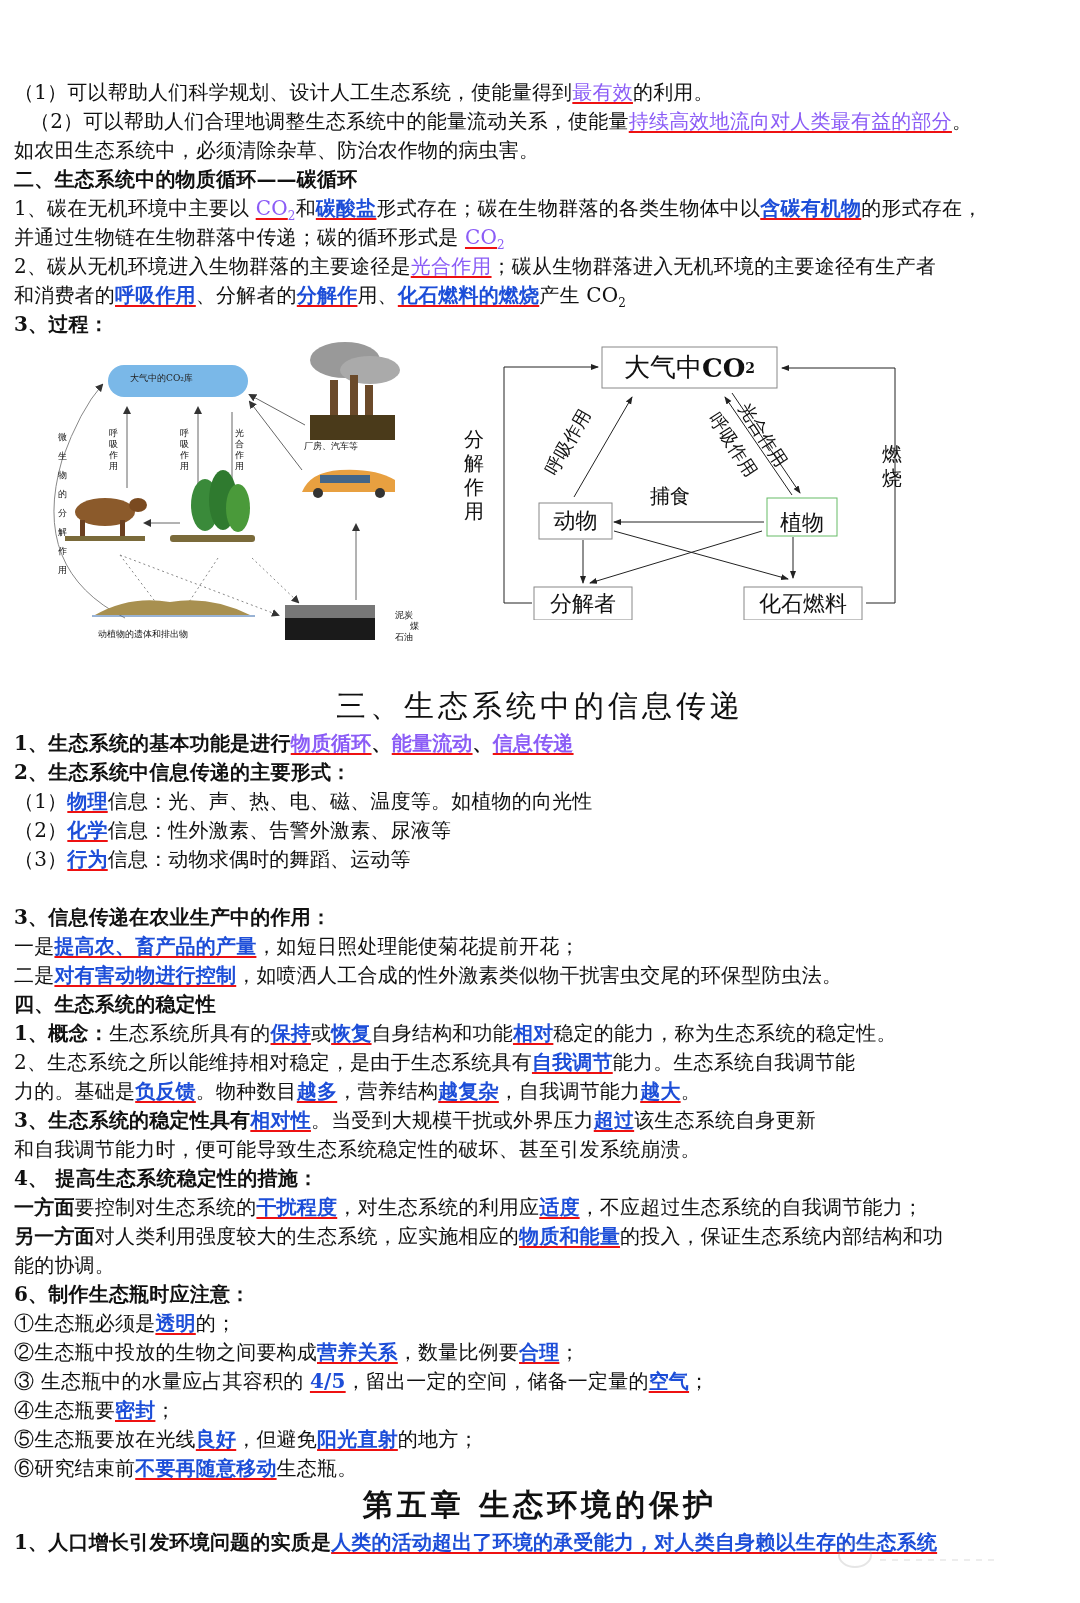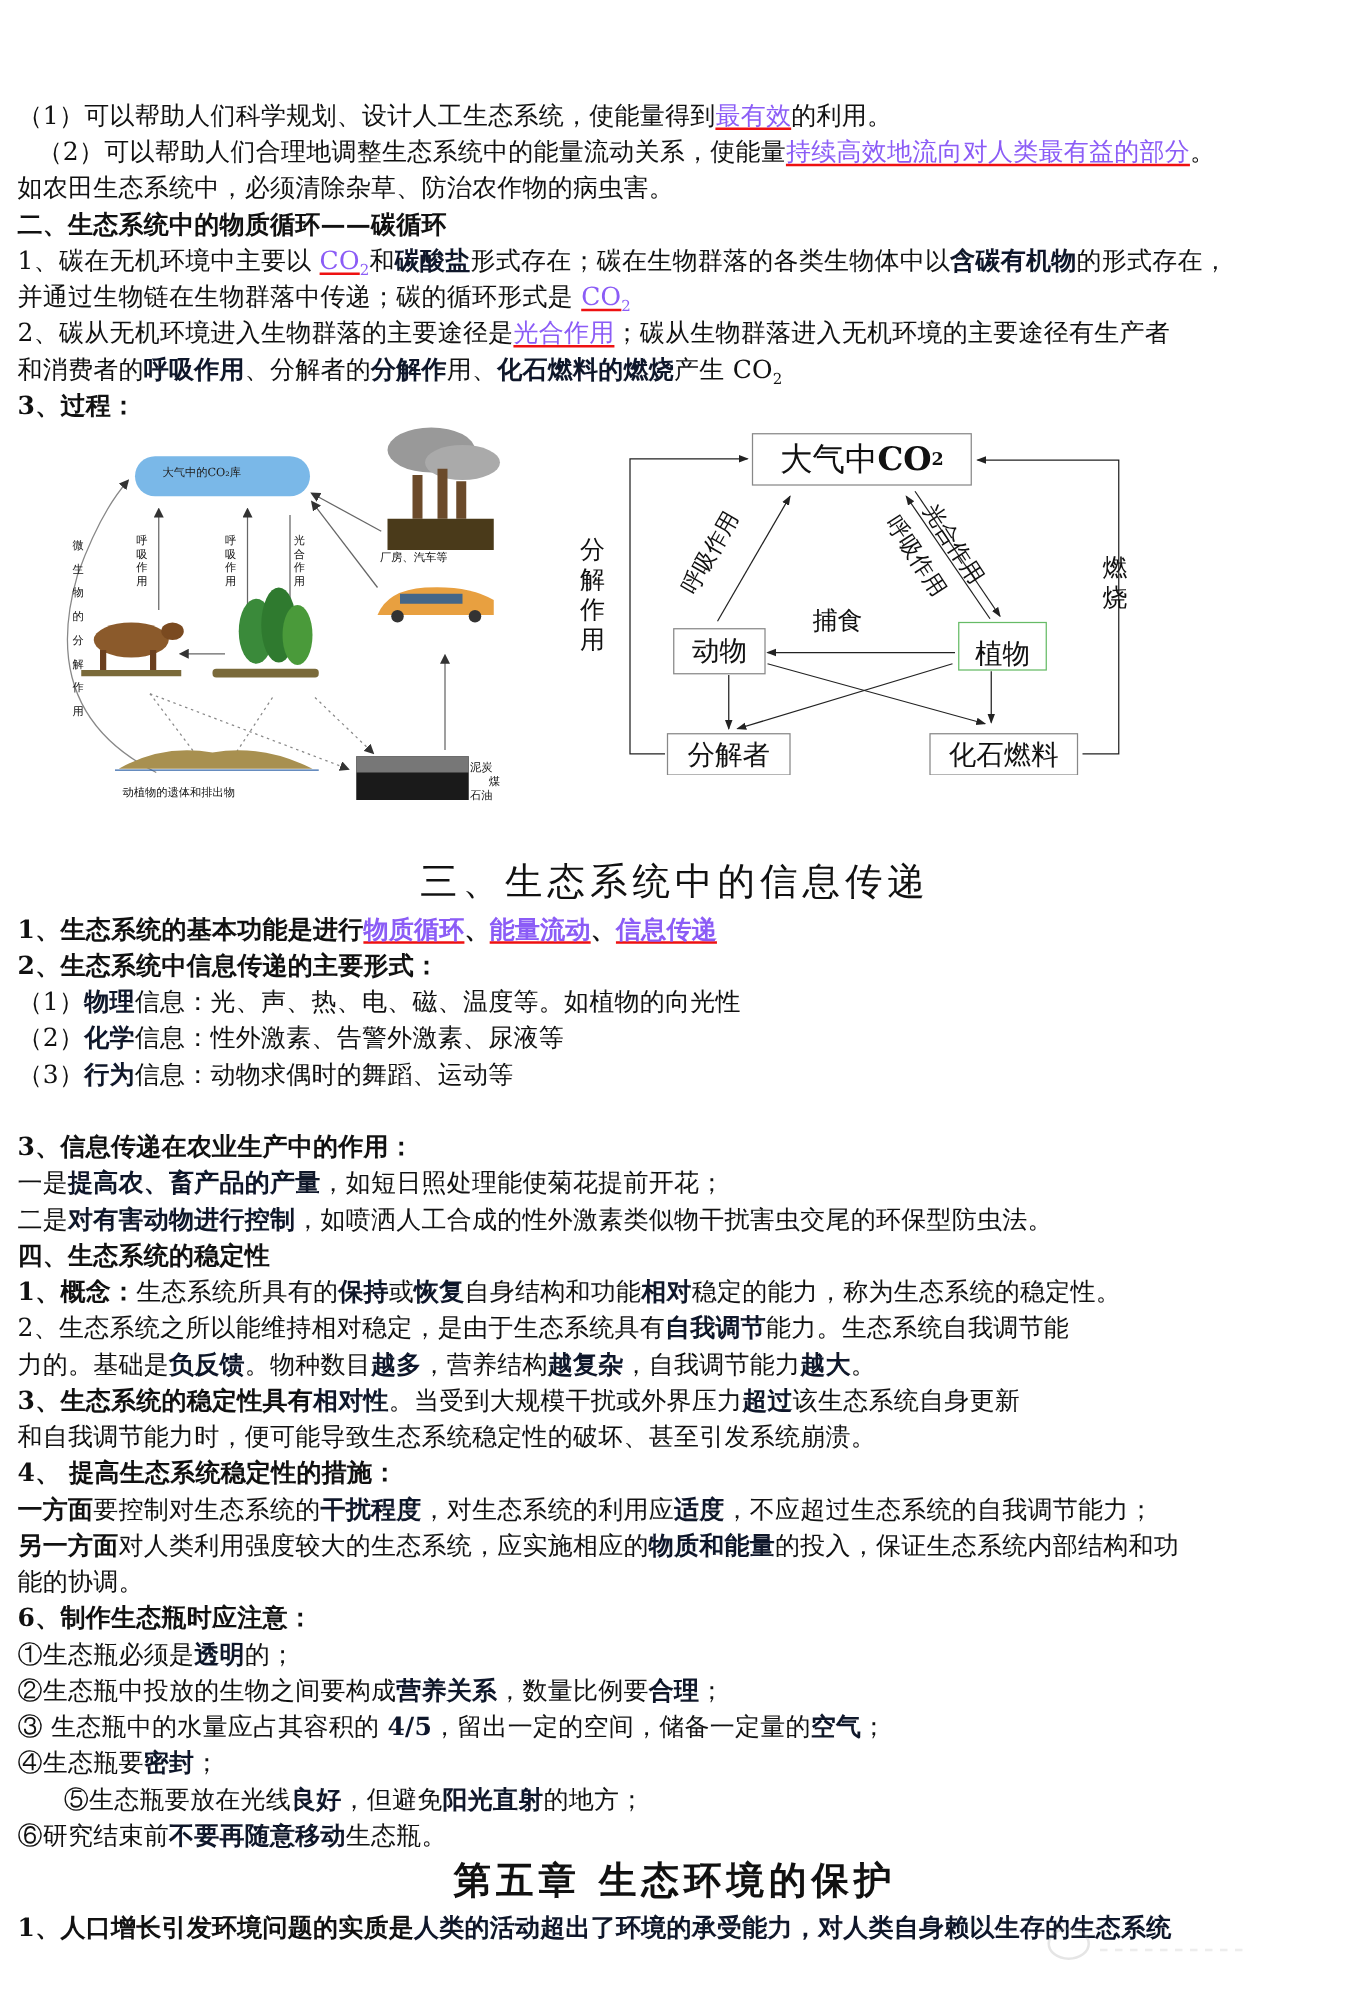--- a/index.html
+++ b/index.html
@@ -2,21 +2,21 @@
 <html><head>
 <meta charset="utf-8">
 <style>
   html, body { margin: 0; padding: 0; background: #ffffff; }
   body { width: 1080px; height: 1603px; position: relative; overflow: hidden;
          font-family: "DejaVu Serif", "Liberation Serif", serif; color: #111; }
   .page { position: absolute; left: 0; top: 0; width: 1080px; height: 1603px; }
   .line { position: absolute; left: 14px; white-space: nowrap; font-size: 20px; line-height: 28px; letter-spacing: 0.2px; }
   .b { font-weight: bold; }
   .r { color: #8b5cf6; text-decoration: underline; text-decoration-color: #ee1111; text-underline-offset: 3px; }
-  .rb { color: #0f172a; font-weight: bold; text-decoration-color: #ee1111; text-underline-offset: 3px; }
+  .rb { color: #1d4ed8; font-weight: bold; text-decoration: underline; text-decoration-color: #ee1111; text-underline-offset: 3px; }
   .center-title { position: absolute; left: 0; width: 1080px; text-align: center; font-size: 30px; letter-spacing: 4px; line-height: 40px; }
   sub { font-size: 12px; }
   .diagram-left { position: absolute; left: 40px; top: 340px; width: 400px; height: 300px; }
   .diagram-right { position: absolute; left: 452px; top: 335px; width: 470px; height: 285px; }
   .watermark { position: absolute; left: 830px; top: 1540px; width: 180px; height: 30px; opacity: 0.25; }
 </style>
 </head>
 <body>
 
 <div class="page">
@@ -88,21 +88,21 @@
 
       <path d="M55,275 Q90,255 130,262 Q170,255 210,275 Z" fill="#a89050"></path>
       <line x1="52" y1="276" x2="215" y2="276" stroke="#3366aa"></line>
 
       <rect x="245" y="265" width="90" height="35" fill="#1a1a1a"></rect>
       <rect x="245" y="265" width="90" height="13" fill="#777"></rect>
     </svg>
     <div style="position:absolute;left:90px;top:32px;font-size:9px;color:#222;">大气中的CO₂库</div>
     <div style="position:absolute;left:264px;top:100px;font-size:9px;">厂房、汽车等</div>
     <div style="position:absolute;left:58px;top:288px;font-size:9px;">动植物的遗体和排出物</div>
-    <div style="position:absolute;left:336px;top:270px;font-size:9px;line-height:11px;width:24px;">
+    <div style="position:absolute;left:336px;top:270px;font-size:9px;line-height:11px;width:24px;padding-left:19px;">
       <div>泥炭</div>
         <div style="text-align:right">煤</div>
         <div>石油</div>
     </div>
     <div style="position:absolute;left:18px;top:88px;font-size:9px;line-height:19px;width:12px;">
       <div>微</div>
         <div>生</div>
         <div>物</div>
         <div>的</div>
         <div>分</div>
@@ -196,21 +196,21 @@
   <div class="line" style="top:1135px;">和自我调节能力时，便可能导致生态系统稳定性的破坏、甚至引发系统崩溃。</div>
   <div class="line b" style="top:1164px;">4、 提高生态系统稳定性的措施：</div>
   <div class="line" style="top:1193px;"><b>一方面</b><span>要控制对生态系统的</span><span class="rb">干扰程度</span><span>，对生态系统的利用应</span><span class="rb">适度</span><span>，不应超过生态系统的自我调节能力；</span></div>
   <div class="line" style="top:1222px;"><b>另一方面</b><span>对人类利用强度较大的生态系统，应实施相应的</span><span class="rb">物质和能量</span><span>的投入，保证生态系统内部结构和功</span></div>
   <div class="line" style="top:1251px;">能的协调。</div>
   <div class="line b" style="top:1280px;">6、制作生态瓶时应注意：</div>
   <div class="line" style="top:1309px;"><span>①生态瓶必须是</span><span class="rb">透明</span><span>的；</span></div>
   <div class="line" style="top:1338px;"><span>②生态瓶中投放的生物之间要构成</span><span class="rb">营养关系</span><span>，数量比例要</span><span class="rb">合理</span><span>；</span></div>
   <div class="line" style="top:1367px;"><span>③ 生态瓶中的水量应占其容积的 </span><span class="rb">4/5</span><span>，留出一定的空间，储备一定量的</span><span class="rb">空气</span><span>；</span></div>
   <div class="line" style="top:1396px;"><span>④生态瓶要</span><span class="rb">密封</span><span>；</span></div>
-  <div class="line" style="top:1425px;margin-left:37px;"><span>⑤生态瓶要放在光线</span><span class="rb">良好</span><span>，但避免</span><span class="rb">阳光直射</span><span>的地方；</span></div>
+  <div class="line" style="top:1425px;"><span>⑤生态瓶要放在光线</span><span class="rb">良好</span><span>，但避免</span><span class="rb">阳光直射</span><span>的地方；</span></div>
   <div class="line" style="top:1454px;"><span>⑥研究结束前</span><span class="rb">不要再随意移动</span><span>生态瓶。</span></div>
 
   <div class="center-title" style="top:1485px;font-weight:bold;">第五章  生态环境的保护</div>
   <div class="line b" style="top:1528px;"><span>1、人口增长引发环境问题的实质是</span><span class="rb">人类的活动超出了环境的承受能力，对人类自身赖以生存的生态系统</span></div>
 
   <svg class="watermark" viewBox="0 0 180 30">
     <ellipse cx="25" cy="15" rx="16" ry="12" fill="none" stroke="#999" stroke-width="2"></ellipse>
     <line x1="50" y1="20" x2="170" y2="20" stroke="#bbb" stroke-width="2" stroke-dasharray="6,6"></line>
   </svg>
 </div>

